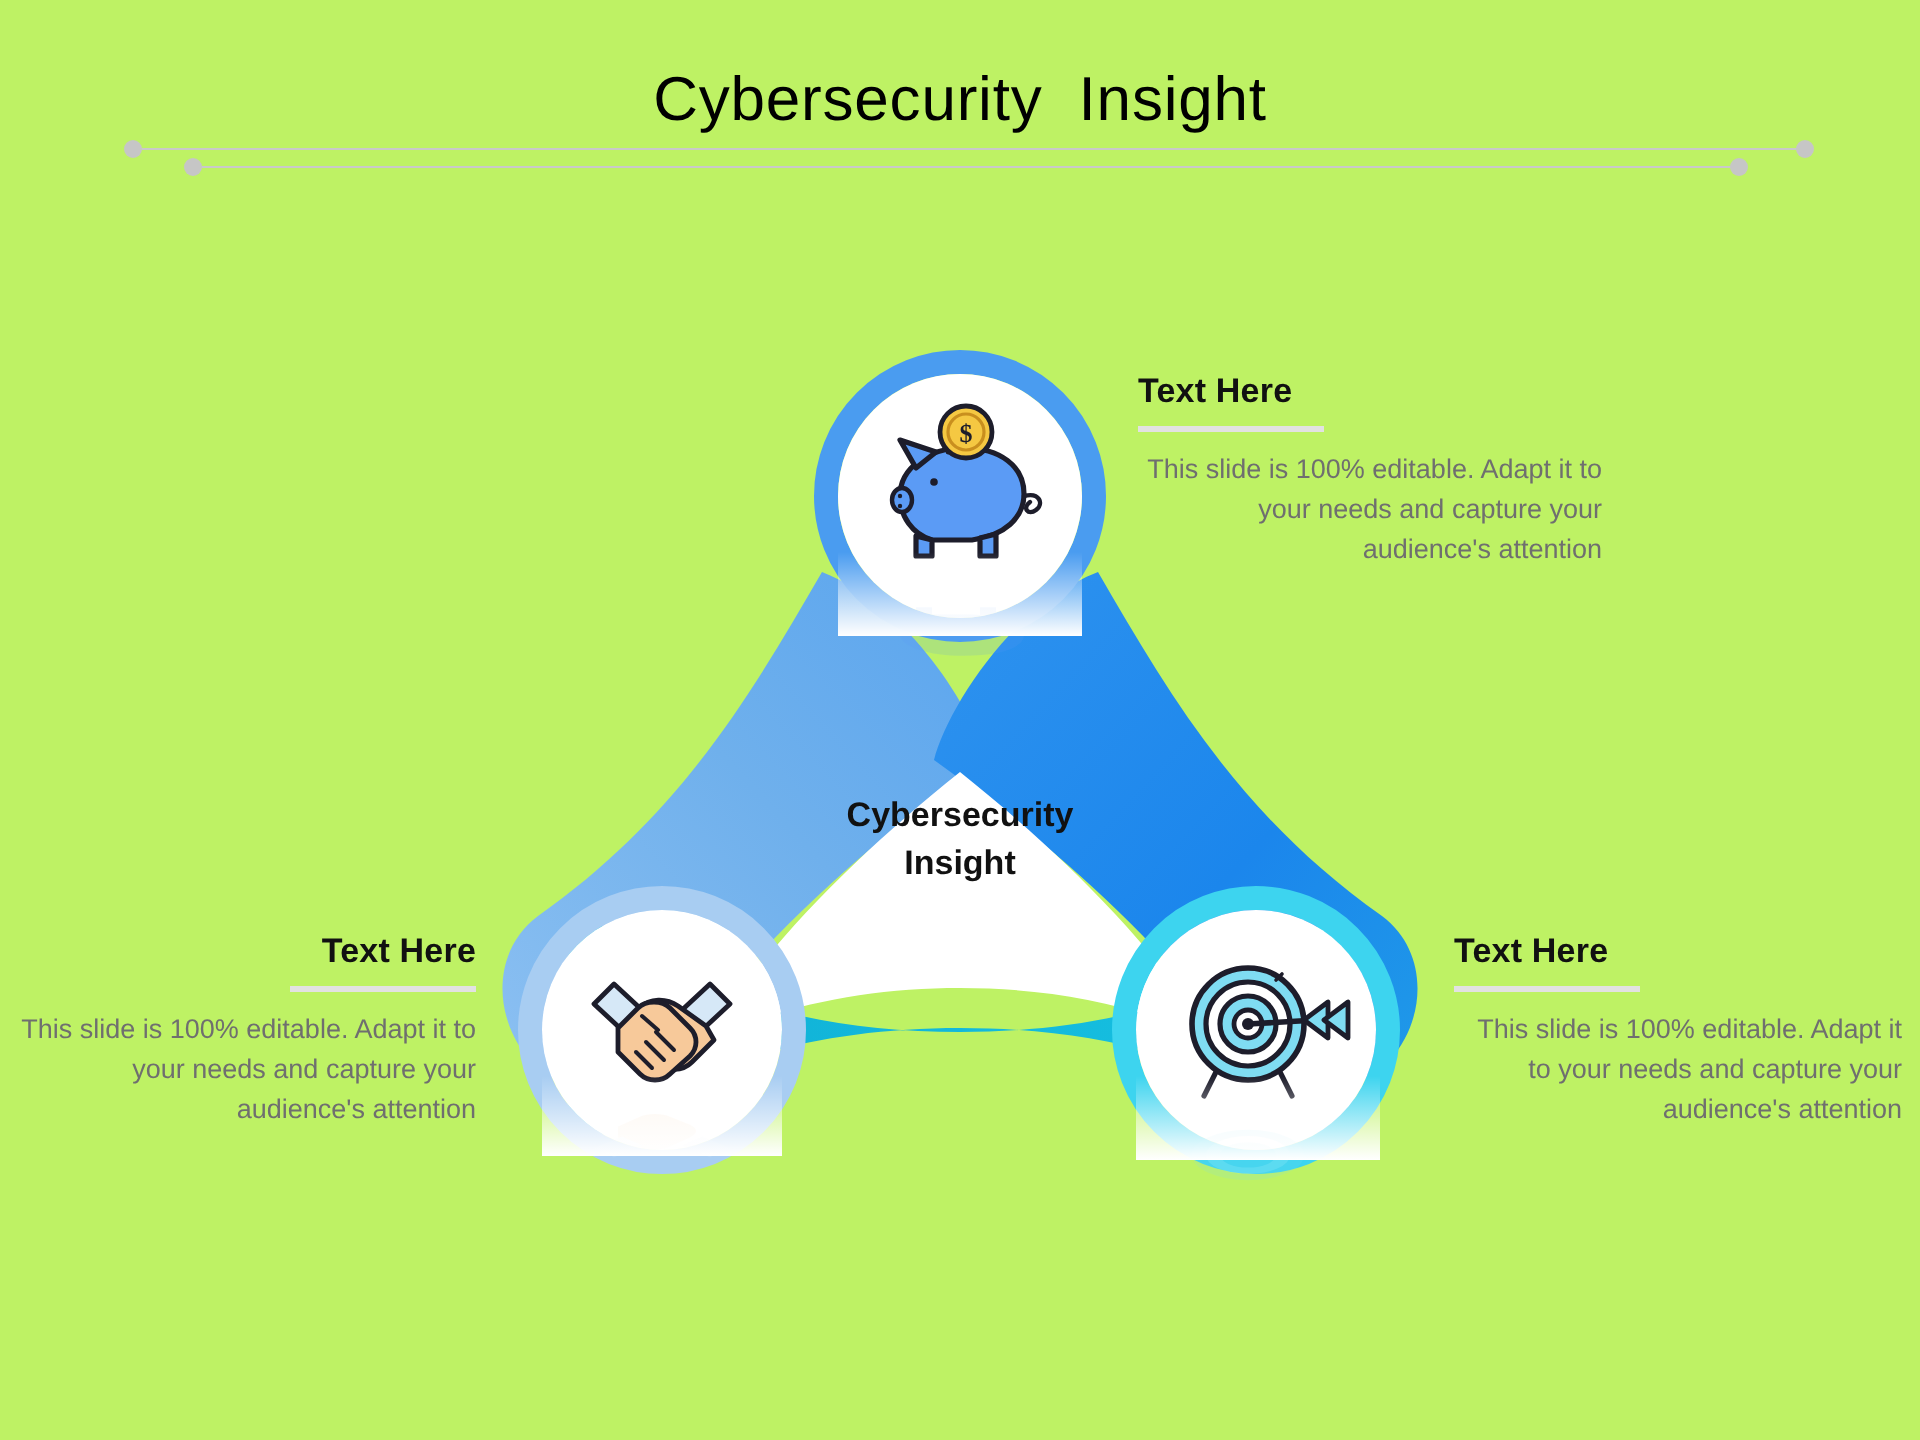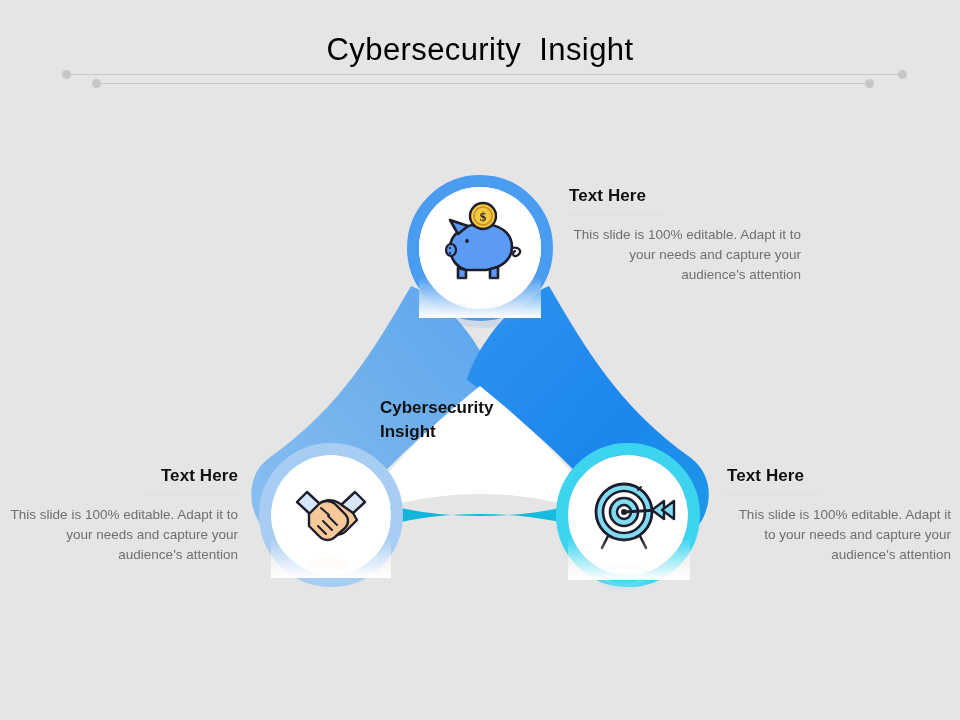--- a/index.html
+++ b/index.html
@@ -9,21 +9,21 @@
     background: #ffffff;
   }
   body {
     font-family: "Liberation Sans", sans-serif;
     -webkit-font-smoothing: antialiased;
   }
   #slide {
     position: relative;
     width: 960px;
     height: 720px;
-    background: #e5e5e5;
+    background: #bef264;
     overflow: hidden;
   }
 
   
   #page-title {
     position: absolute;
     left: 0;
     top: 32px;
     width: 960px;
     text-align: center;
@@ -72,21 +72,21 @@
     height: 440px;
   }
   #diagram svg { display: block; }
 
   
   #center-label {
     position: absolute;
     left: 380px;
     top: 396px;
     width: 200px;
-    text-align: left;
+    text-align: center;
     font-size: 17px;
     font-weight: bold;
     color: #111111;
     line-height: 24px;
     white-space: pre-line;
   }
 
   
   .callout {
     position: absolute;

